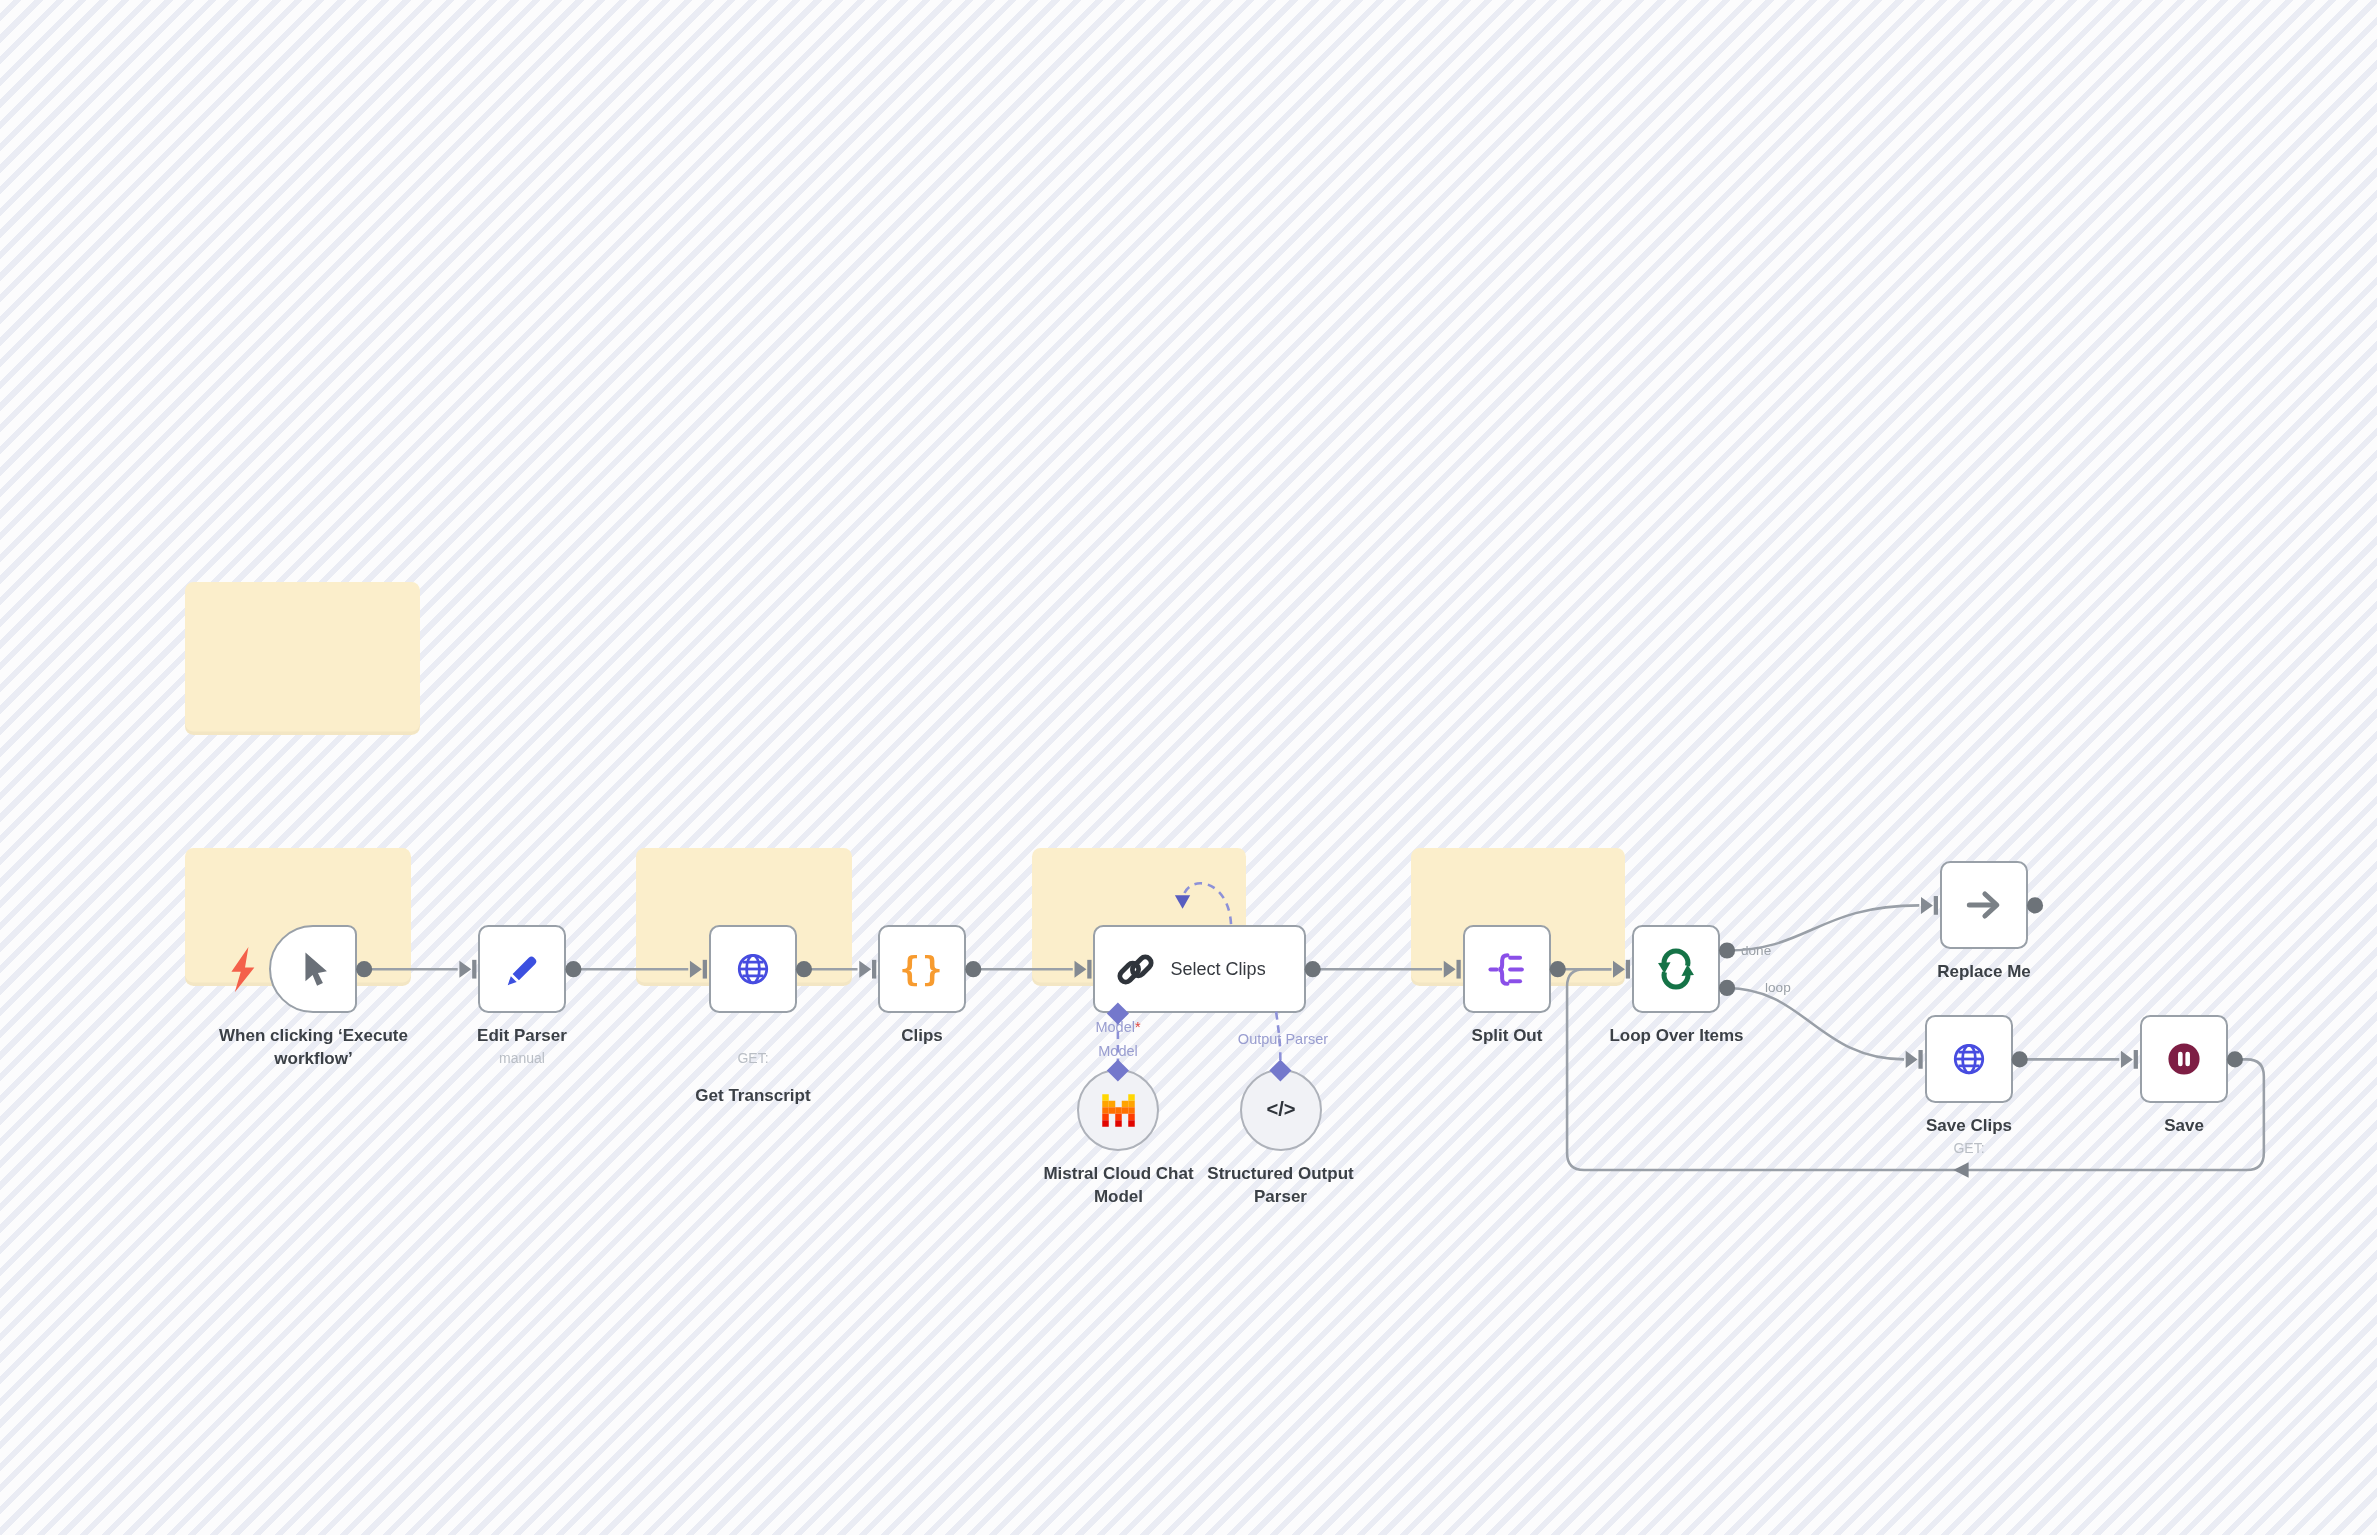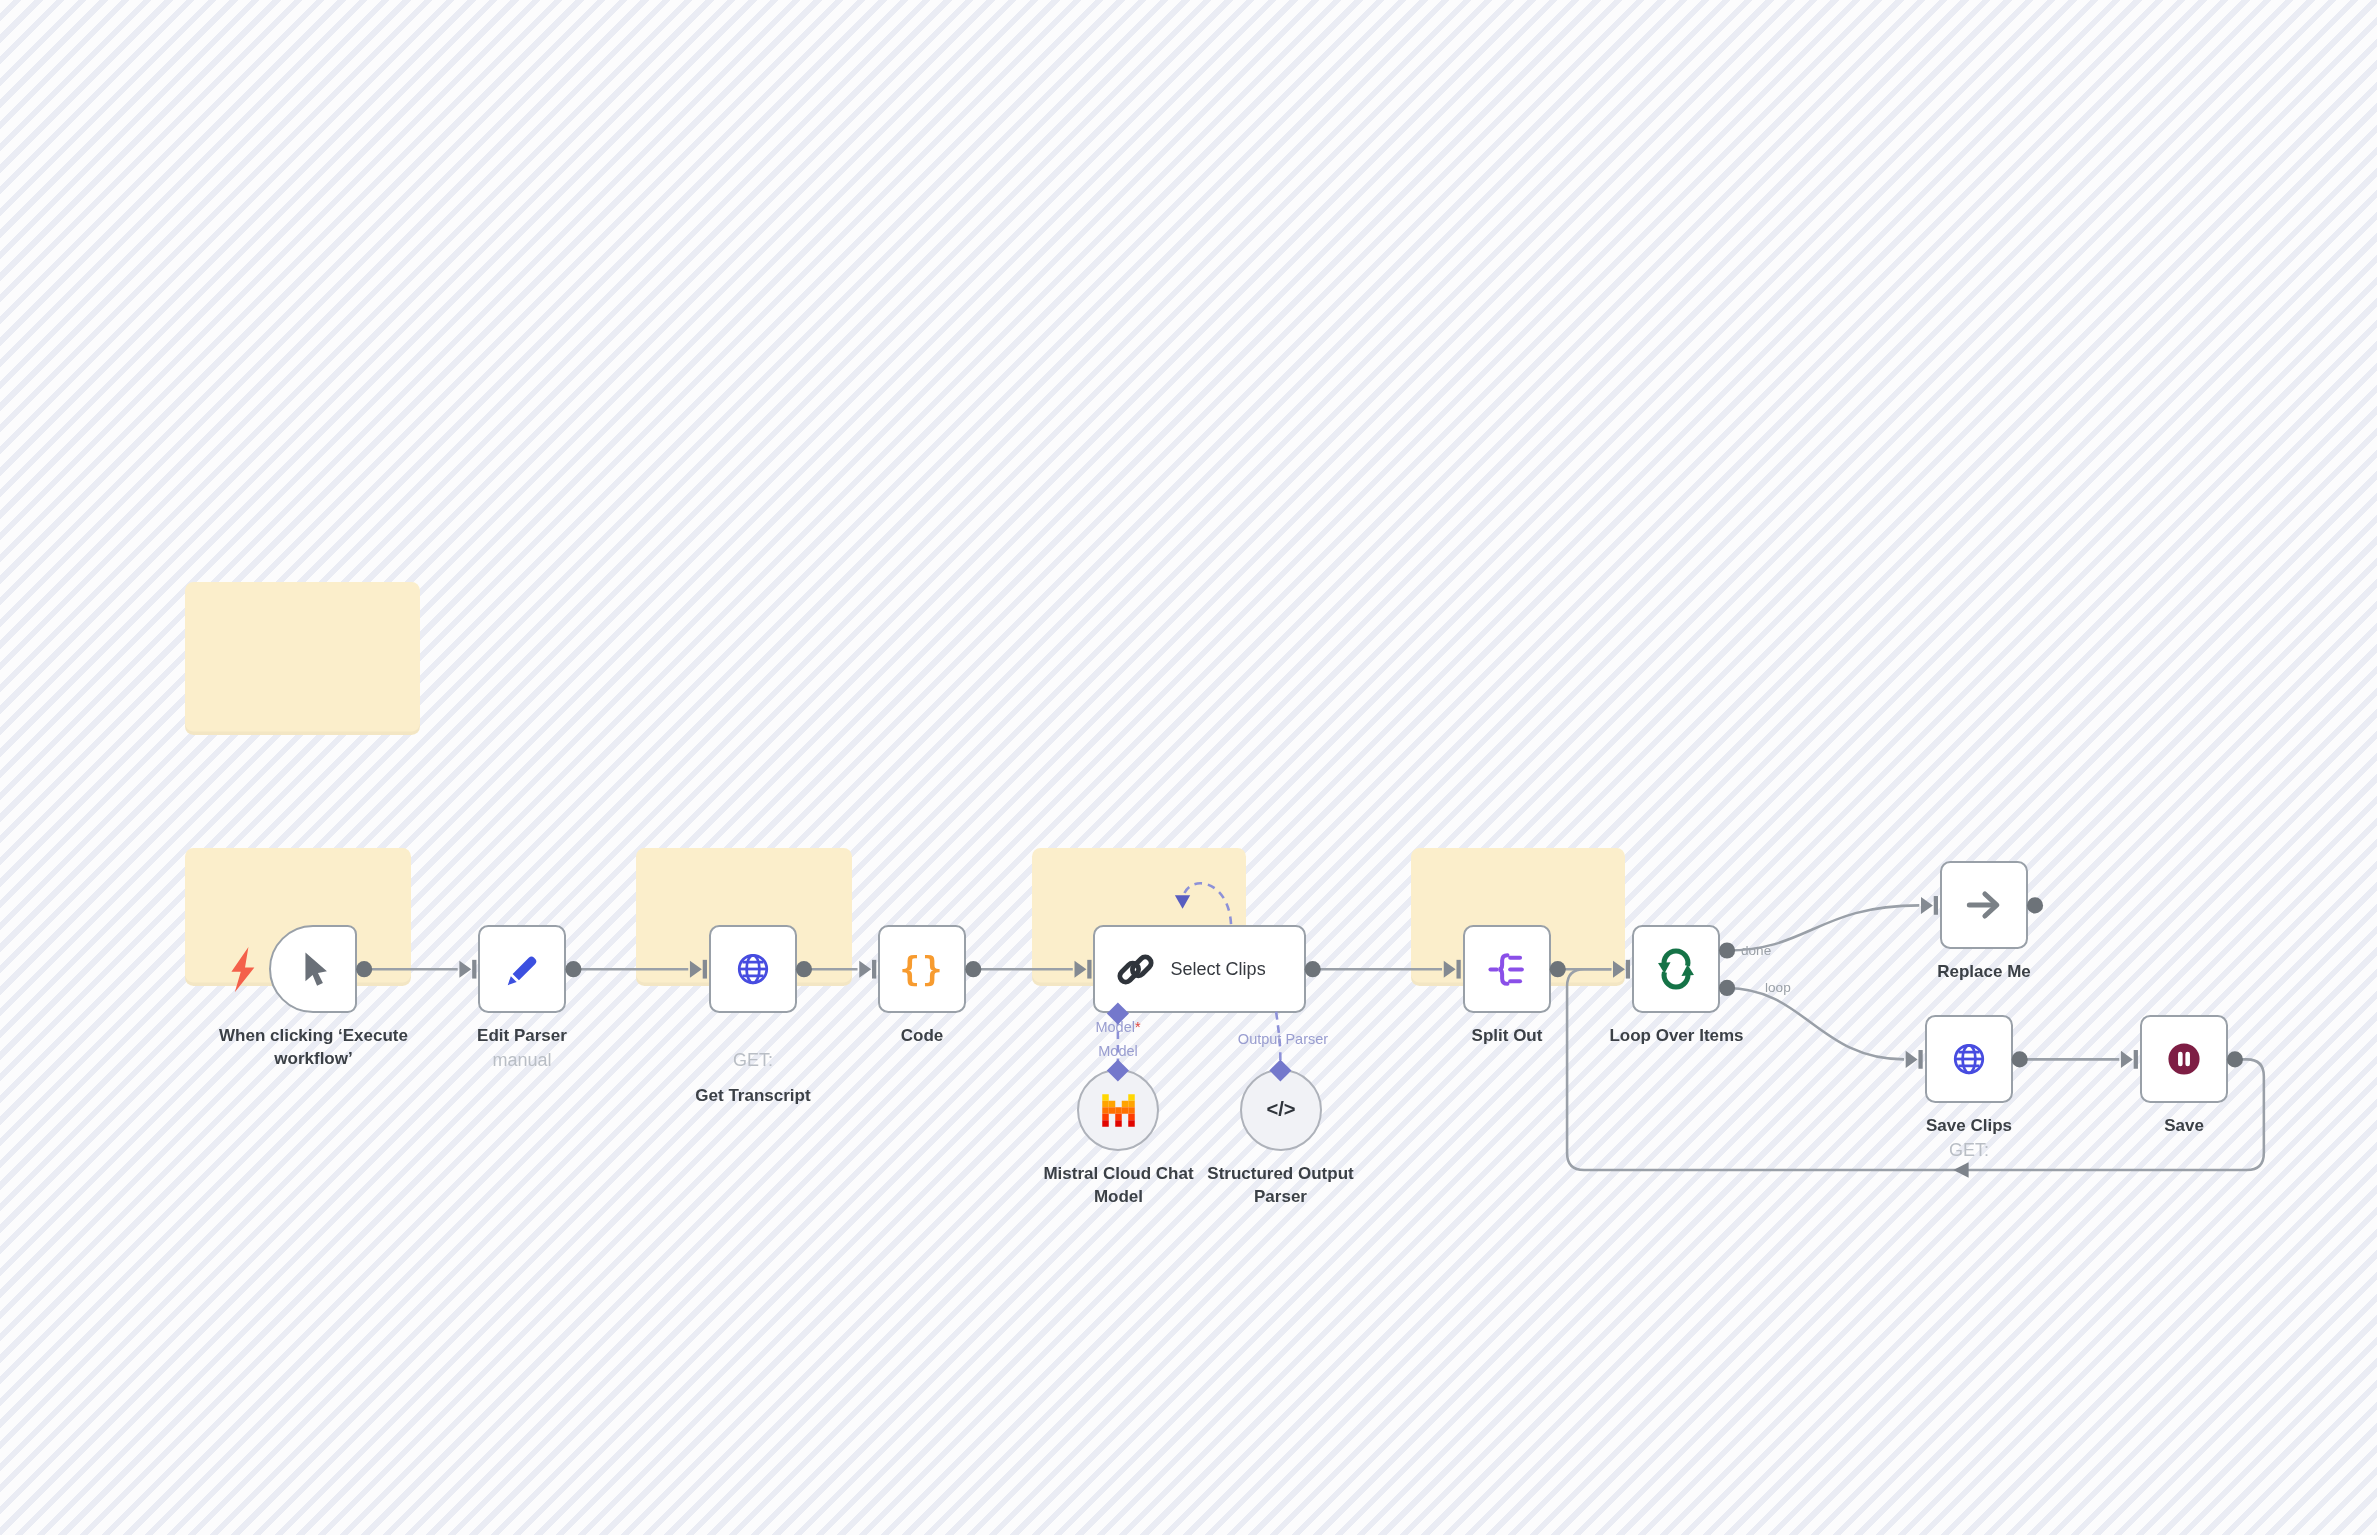--- a/index.html
+++ b/index.html
@@ -14,21 +14,21 @@
         border:2.6px solid #99a0a8;border-radius:10.2px;box-sizing:border-box;
         display:flex;align-items:center;justify-content:center;z-index:2;}
   .node.trigger{border-radius:49px 10.2px 10.2px 49px;}
   .node.wide{width:213px;justify-content:flex-start;padding-left:19px;}
   .subnode{position:absolute;width:82px;height:82px;border-radius:50%;
            background:#f1f2f6;border:2.6px solid #aeb2ba;box-sizing:border-box;
            display:flex;align-items:center;justify-content:center;z-index:2;}
   .label{position:absolute;font-size:17px;line-height:23px;font-weight:600;
          color:#3b4046;text-align:center;z-index:4;}
   .inlinelabel{font-size:18px;font-weight:400;color:#35393f;margin-left:13.6px;}
-  .sublabel{position:absolute;font-size:18px;font-weight:400;color:#b9bec5;
+  .sublabel{position:absolute;font-size:14px;font-weight:400;color:#b9bec5;
             text-align:center;z-index:4;}
   .portlabel{position:absolute;font-size:13.6px;color:#9aa0a7;z-index:4;}
   .connlabel{position:absolute;font-size:14.5px;color:#999dd0;text-align:center;z-index:4;}
   .req{color:#e2453c;}
   svg.wires{position:absolute;left:0;top:0;z-index:3;pointer-events:none;}
 </style>
 </head>
 <body>
 
 <div class="sticky" style="left:185px;top:582px;width:235px;height:153px;"></div>
@@ -206,21 +206,21 @@
     <path d="M1314 1245 L1327 1258 L1314 1271 L1301 1258 Z"></path>
     <path d="M1505 1245 L1518 1258 L1505 1271 L1492 1258 Z"></path>
   </g>
 </svg>
 
 <div class="label" style="left:207px;top:1024px;width:213px;">When clicking ‘Execute workflow’</div>
 <div class="label" style="left:437px;top:1024px;width:170px;">Edit Parser</div>
 <div class="sublabel" style="left:437px;top:1050px;width:170px;">manual</div>
 <div class="label" style="left:668px;top:1084px;width:170px;">Get Transcript</div>
 <div class="sublabel" style="left:668px;top:1050px;width:170px;">GET:</div>
-<div class="label" style="left:837px;top:1024px;width:170px;">Code</div>
+<div class="label" style="left:837px;top:1024px;width:170px;">Clips</div>
 <div class="label" style="left:1422px;top:1024px;width:170px;">Split Out</div>
 <div class="label" style="left:1583px;top:1024px;width:187px;">Loop Over Items</div>
 <div class="label" style="left:1899px;top:960px;width:170px;">Replace Me</div>
 <div class="label" style="left:1884px;top:1114px;width:170px;">Save Clips</div>
 <div class="sublabel" style="left:1884px;top:1140px;width:170px;">GET:</div>
 <div class="label" style="left:2099px;top:1114px;width:170px;">Save</div>
 <div class="label" style="left:1025px;top:1162px;width:187px;">Mistral Cloud Chat Model</div>
 <div class="label" style="left:1187px;top:1162px;width:187px;">Structured Output Parser</div>
 
 <div class="portlabel" style="left:1741px;top:943px;">done</div>

